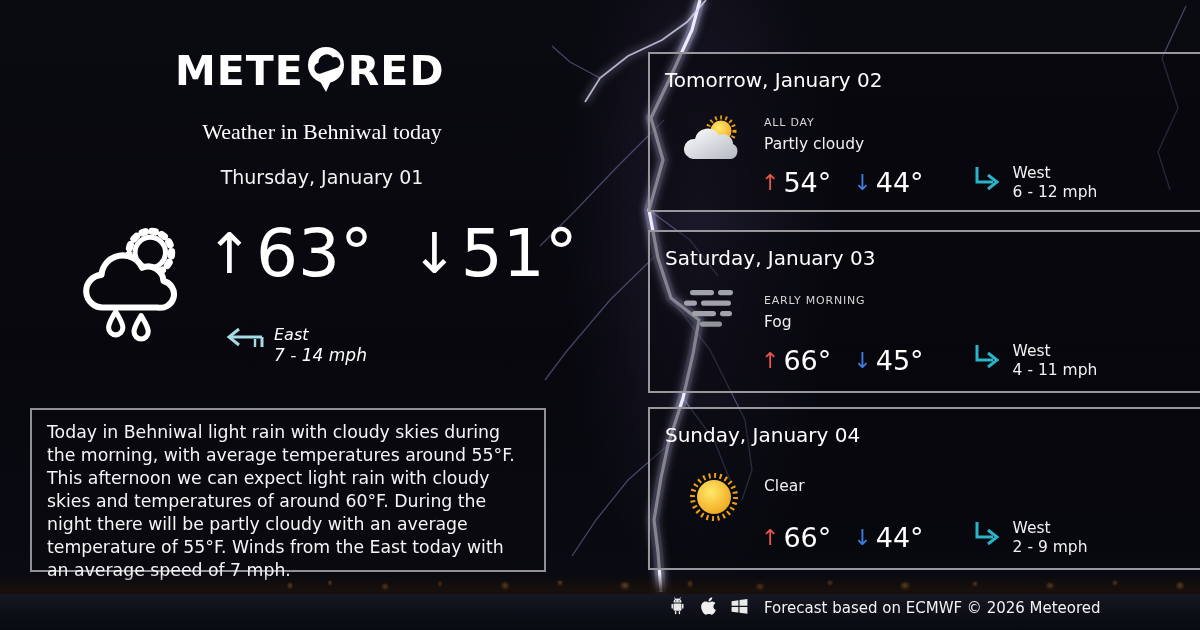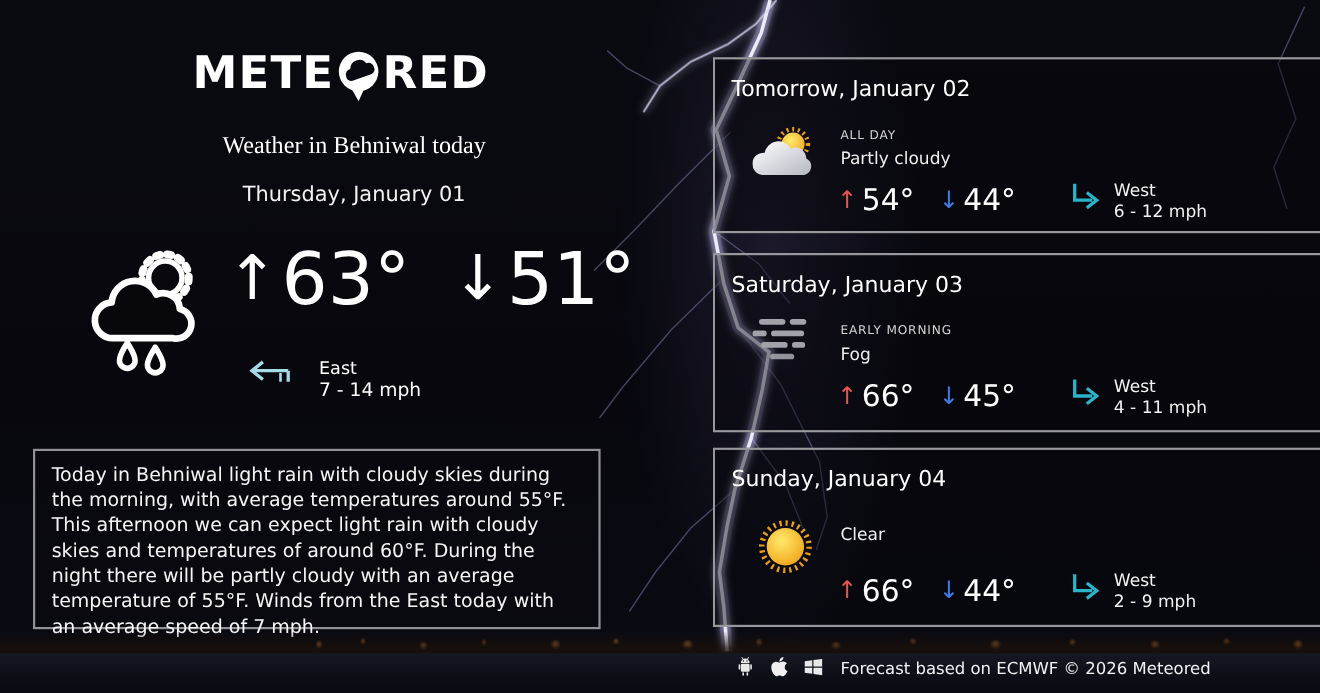--- a/index.html
+++ b/index.html
@@ -5,34 +5,34 @@
   html,body{margin:0;padding:0;background:#000;}
   .stage{
     position:relative;width:1200px;height:630px;overflow:hidden;
     background:linear-gradient(180deg,#0a0a11 0%,#07070d 55%,#0a0b13 100%);
     font-family:"DejaVu Sans","Liberation Sans",sans-serif;color:#fff;
   }
   .ambient{position:absolute;left:560px;top:0;width:280px;height:600px;
     background:radial-gradient(ellipse at 50% 40%,rgba(122,110,185,.17),transparent 70%);}
   .lightning{position:absolute;left:0;top:0;}
   
-  .logo{position:absolute;left:175px;top:46px;display:flex;align-items:flex-start;
+  .logo{position:absolute;left:175px;top:46px;display:flex;align-items:flex-end;
     font-weight:800;font-size:41px;letter-spacing:1px;line-height:1;cursor:pointer;}
   .logo-o{display:inline-block;width:42px;height:46px;margin:0 1px;}
   .page-title{position:absolute;left:22px;top:119px;width:600px;text-align:center;
     font-size:22px;color:#ffffff;font-family:Liberation Serif, serif;}
   .page-date{position:absolute;left:22px;top:166px;width:600px;text-align:center;
     font-size:19px;color:#f2f2f2;}
   .today-icon{position:absolute;left:76px;top:220px;width:114px;height:122px;}
   .today-temps{position:absolute;left:206px;top:216px;display:flex;gap:38px;
     font-size:66px;line-height:1.15;color:#fff;}
   .today-temps .pair{display:flex;align-items:center;}
   .today-temps .arrow{font-size:56px;margin-right:3px;color:#fff;}
   .today-wind{position:absolute;left:222px;top:325px;display:flex;align-items:flex-start;}
-  .today-wind .txt{margin-left:24px;line-height:1.25;}
+  .today-wind .txt{margin-left:8px;line-height:1.25;font-style:italic;}
   .today-wind .dir{font-size:16px;}
   .today-wind .spd{font-size:17px;}
   .desc-box{position:absolute;left:30px;top:408px;width:516px;height:164px;
     box-sizing:border-box;border:2px solid #909095;background:rgba(10,10,15,.55);
     padding:11px 15px;font-size:17.3px;line-height:1.33;color:#f5f5f5;}
   
   .card{position:absolute;left:648px;width:618px;box-sizing:border-box;
     border:2px solid #97979c;background:rgba(6,6,10,.45);cursor:pointer;}
   .card1{top:52px;height:160px;}
   .card2{top:230px;height:163px;}

